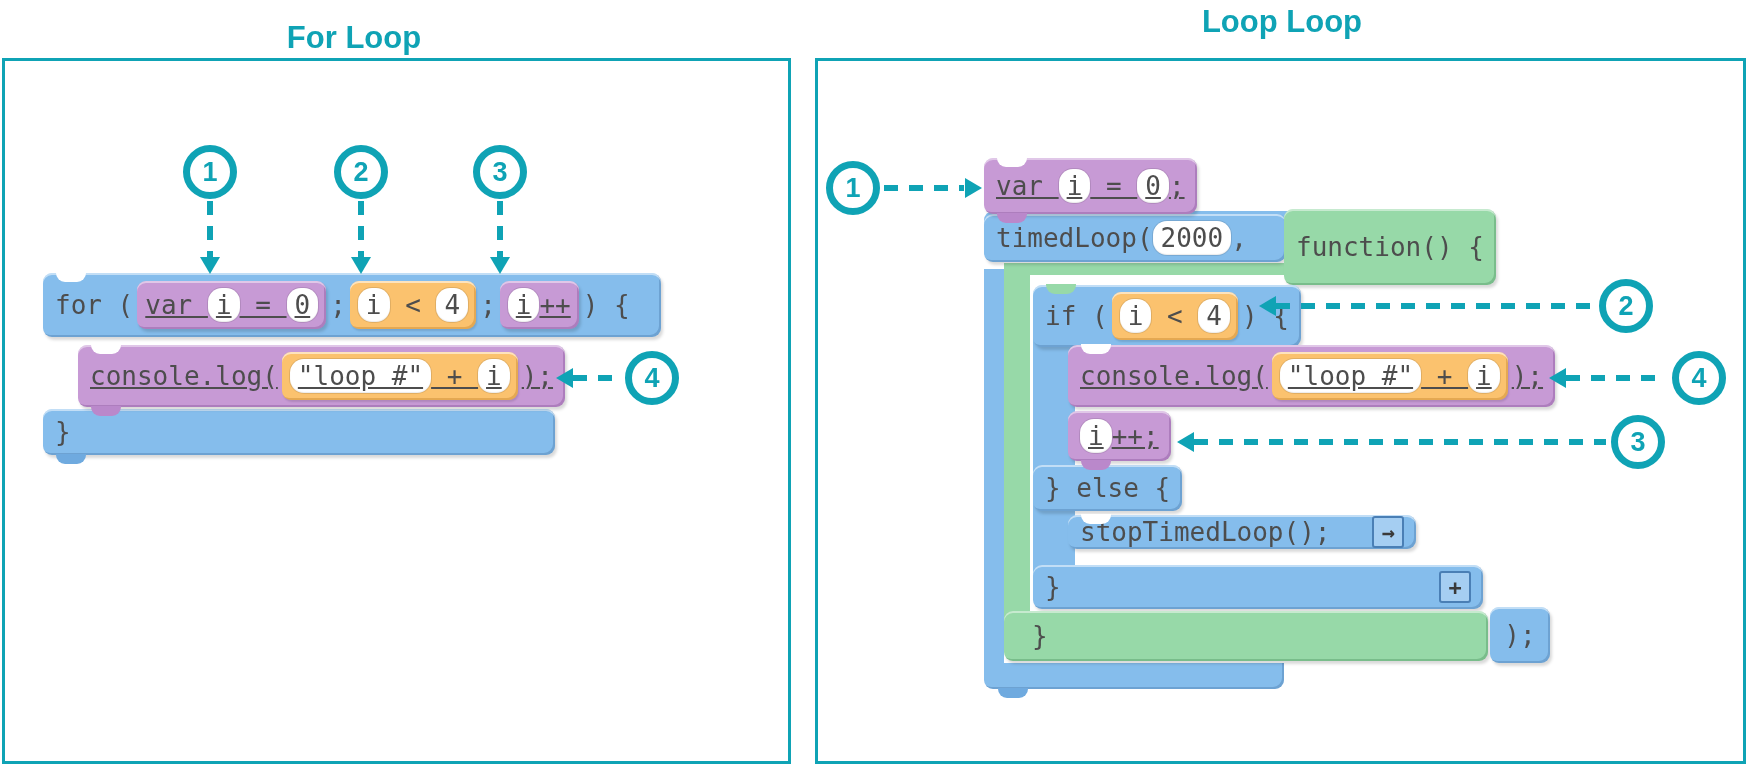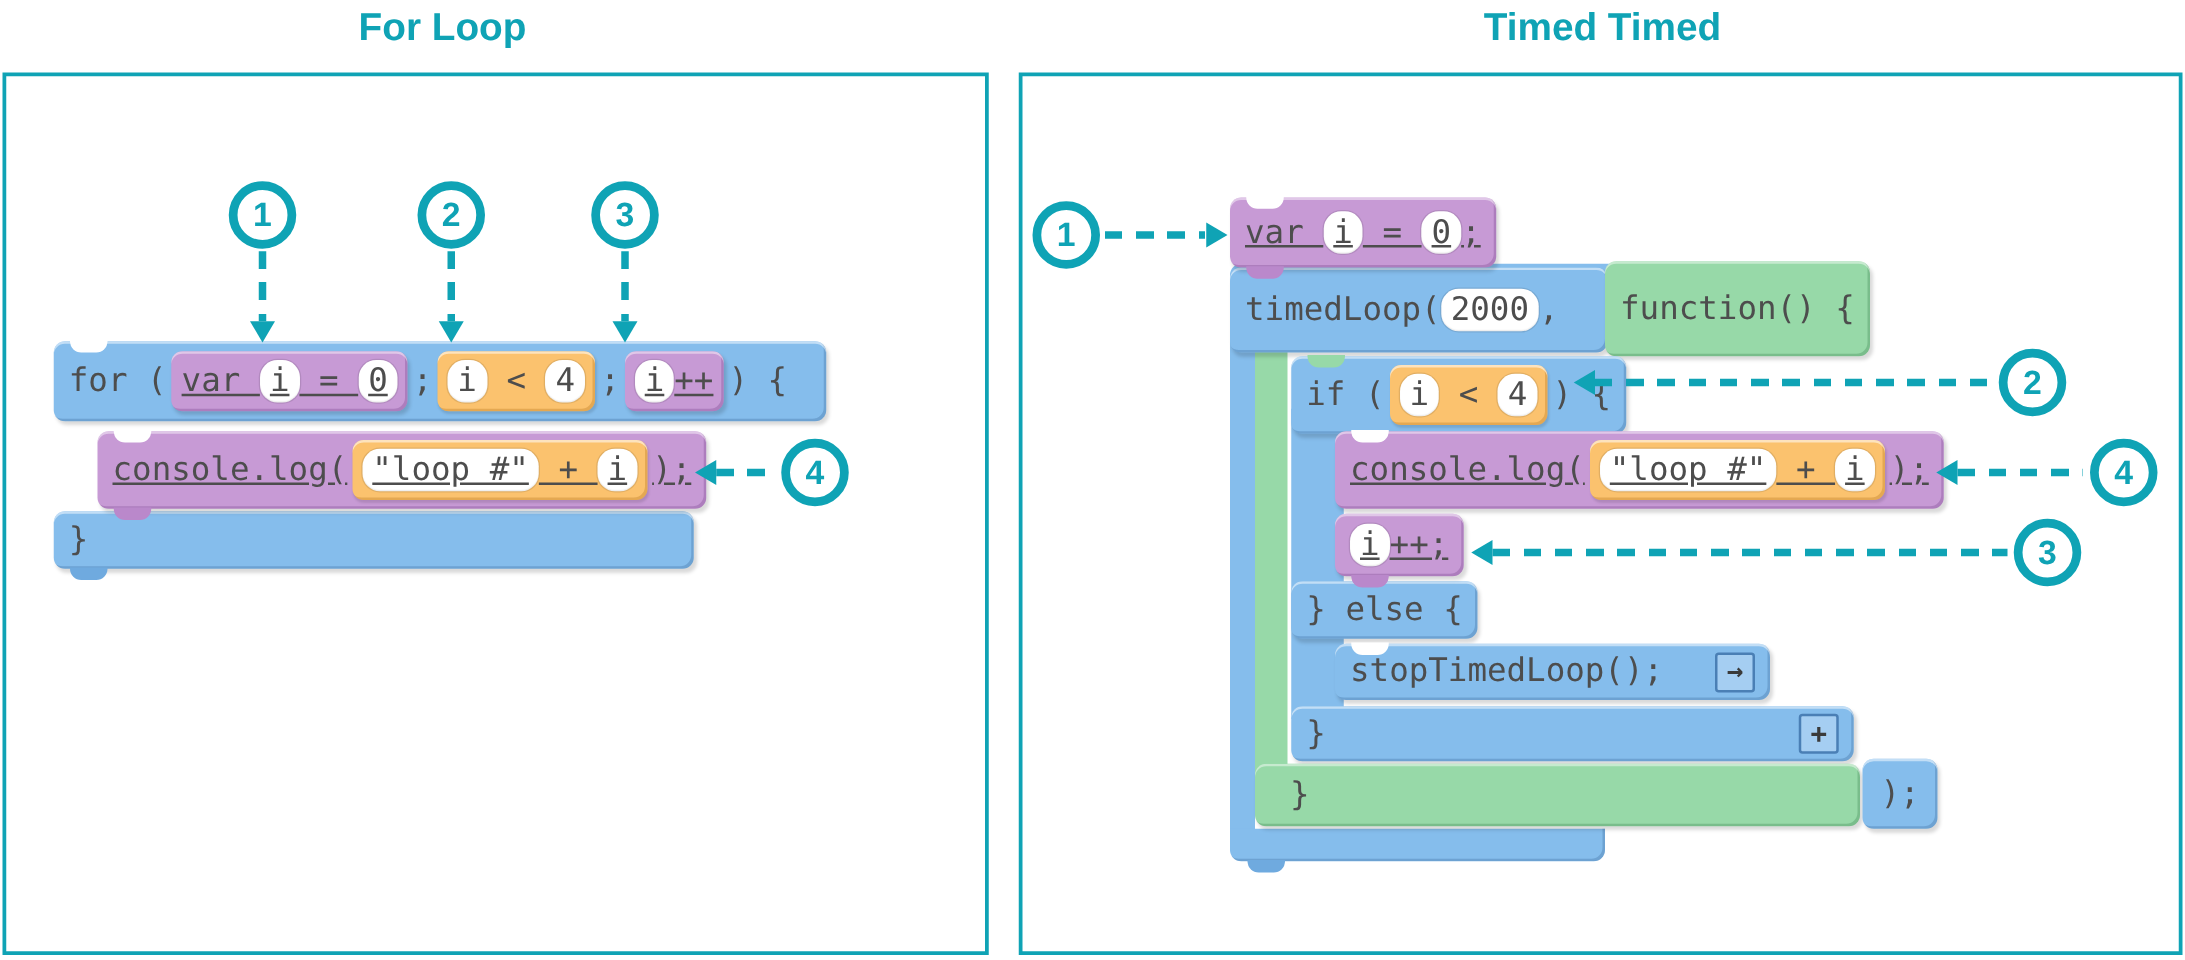--- a/index.html
+++ b/index.html
@@ -51,22 +51,22 @@
           background:repeating-linear-gradient(180deg,#0FA3B5 0 14px,transparent 14px 25px);}
   .ah{position:absolute;width:0;height:0;z-index:8;}
   .ah.down {border-left:10px solid transparent;border-right:10px solid transparent;border-top:17px solid #0FA3B5;}
   .ah.left {border-top:10px solid transparent;border-bottom:10px solid transparent;border-right:17px solid #0FA3B5;}
   .ah.right{border-top:10px solid transparent;border-bottom:10px solid transparent;border-left:17px solid #0FA3B5;}
   .z1{z-index:1}.z2{z-index:2}.z3{z-index:3}
 </style>
 </head>
 <body>
 
-<div class="title" style="left:94px;top:4px;">For Loop</div>
-<div class="title" style="left:1022px;top:4px;">Timed Timed</div>
+<div class="title" style="left:94px;top:20px;">For Loop</div>
+<div class="title" style="left:1022px;top:4px;">Loop Loop</div>
 
 <div class="panel" style="left:2px;top:58px;width:789px;height:706px;">
 
   <div class="marker" style="left:178px;top:84px;">1</div>
   <div class="marker" style="left:329px;top:84px;">2</div>
   <div class="marker" style="left:468px;top:84px;">3</div>
   <div class="dash-v" style="left:202px;top:140px;height:56px;"></div>
   <div class="dash-v" style="left:353px;top:140px;height:56px;"></div>
   <div class="dash-v" style="left:492px;top:140px;height:56px;"></div>
   <div class="ah down" style="left:195px;top:196px;"></div>
@@ -128,21 +128,21 @@
     <span class="notch"></span>
     <span>var </span>
     <span class="field">i</span>
     <span> = </span>
     <span class="field">0</span>
     <span>;</span>
     <span class="bump p"></span>
   </div>
 
   <div class="shape blue" style="left:166px;top:150px;width:436px;height:12px;border-radius:9px 9px 0 0;box-shadow:none;"></div>
-  <div class="blk blue z1" style="left:166px;top:153px;height:68px;min-width:302px;">
+  <div class="blk blue z1" style="left:166px;top:153px;height:48px;min-width:302px;">
     <span>timedLoop(</span>
     <span class="field">2000</span>
     <span>,</span>
   </div>
   <div class="blk green z1" style="left:466px;top:148px;height:76px;justify-content:center;">
     <span>function() {</span>
   </div>
 
   <div class="shape green" style="left:186px;top:202px;width:300px;height:12px;box-shadow:none;"></div>
   <div class="shape blue" style="left:166px;top:208px;width:20px;height:398px;box-shadow:none;"></div>
@@ -174,21 +174,21 @@
   <div class="blk purple z2" style="left:250px;top:350px;height:50px;">
     <span class="field">i</span>
     <span>++;</span>
     <span class="bump p"></span>
   </div>
 
   <div class="blk blue z1" style="left:215px;top:404px;height:46px;">
     <span>} else {</span>
   </div>
 
-  <div class="blk blue z2" style="left:250px;top:454px;width:348px;height:45px;">
+  <div class="blk blue z2" style="left:250px;top:454px;width:348px;height:34px;">
     <span class="notch"></span>
     <span>stopTimedLoop();</span>
     <span class="btn" style="margin-left:auto;">→</span>
   </div>
 
   <div class="blk blue z1" style="left:215px;top:504px;width:450px;height:44px;">
     <span>}</span>
     <span class="btn" style="margin-left:auto;">+</span>
   </div>
 

